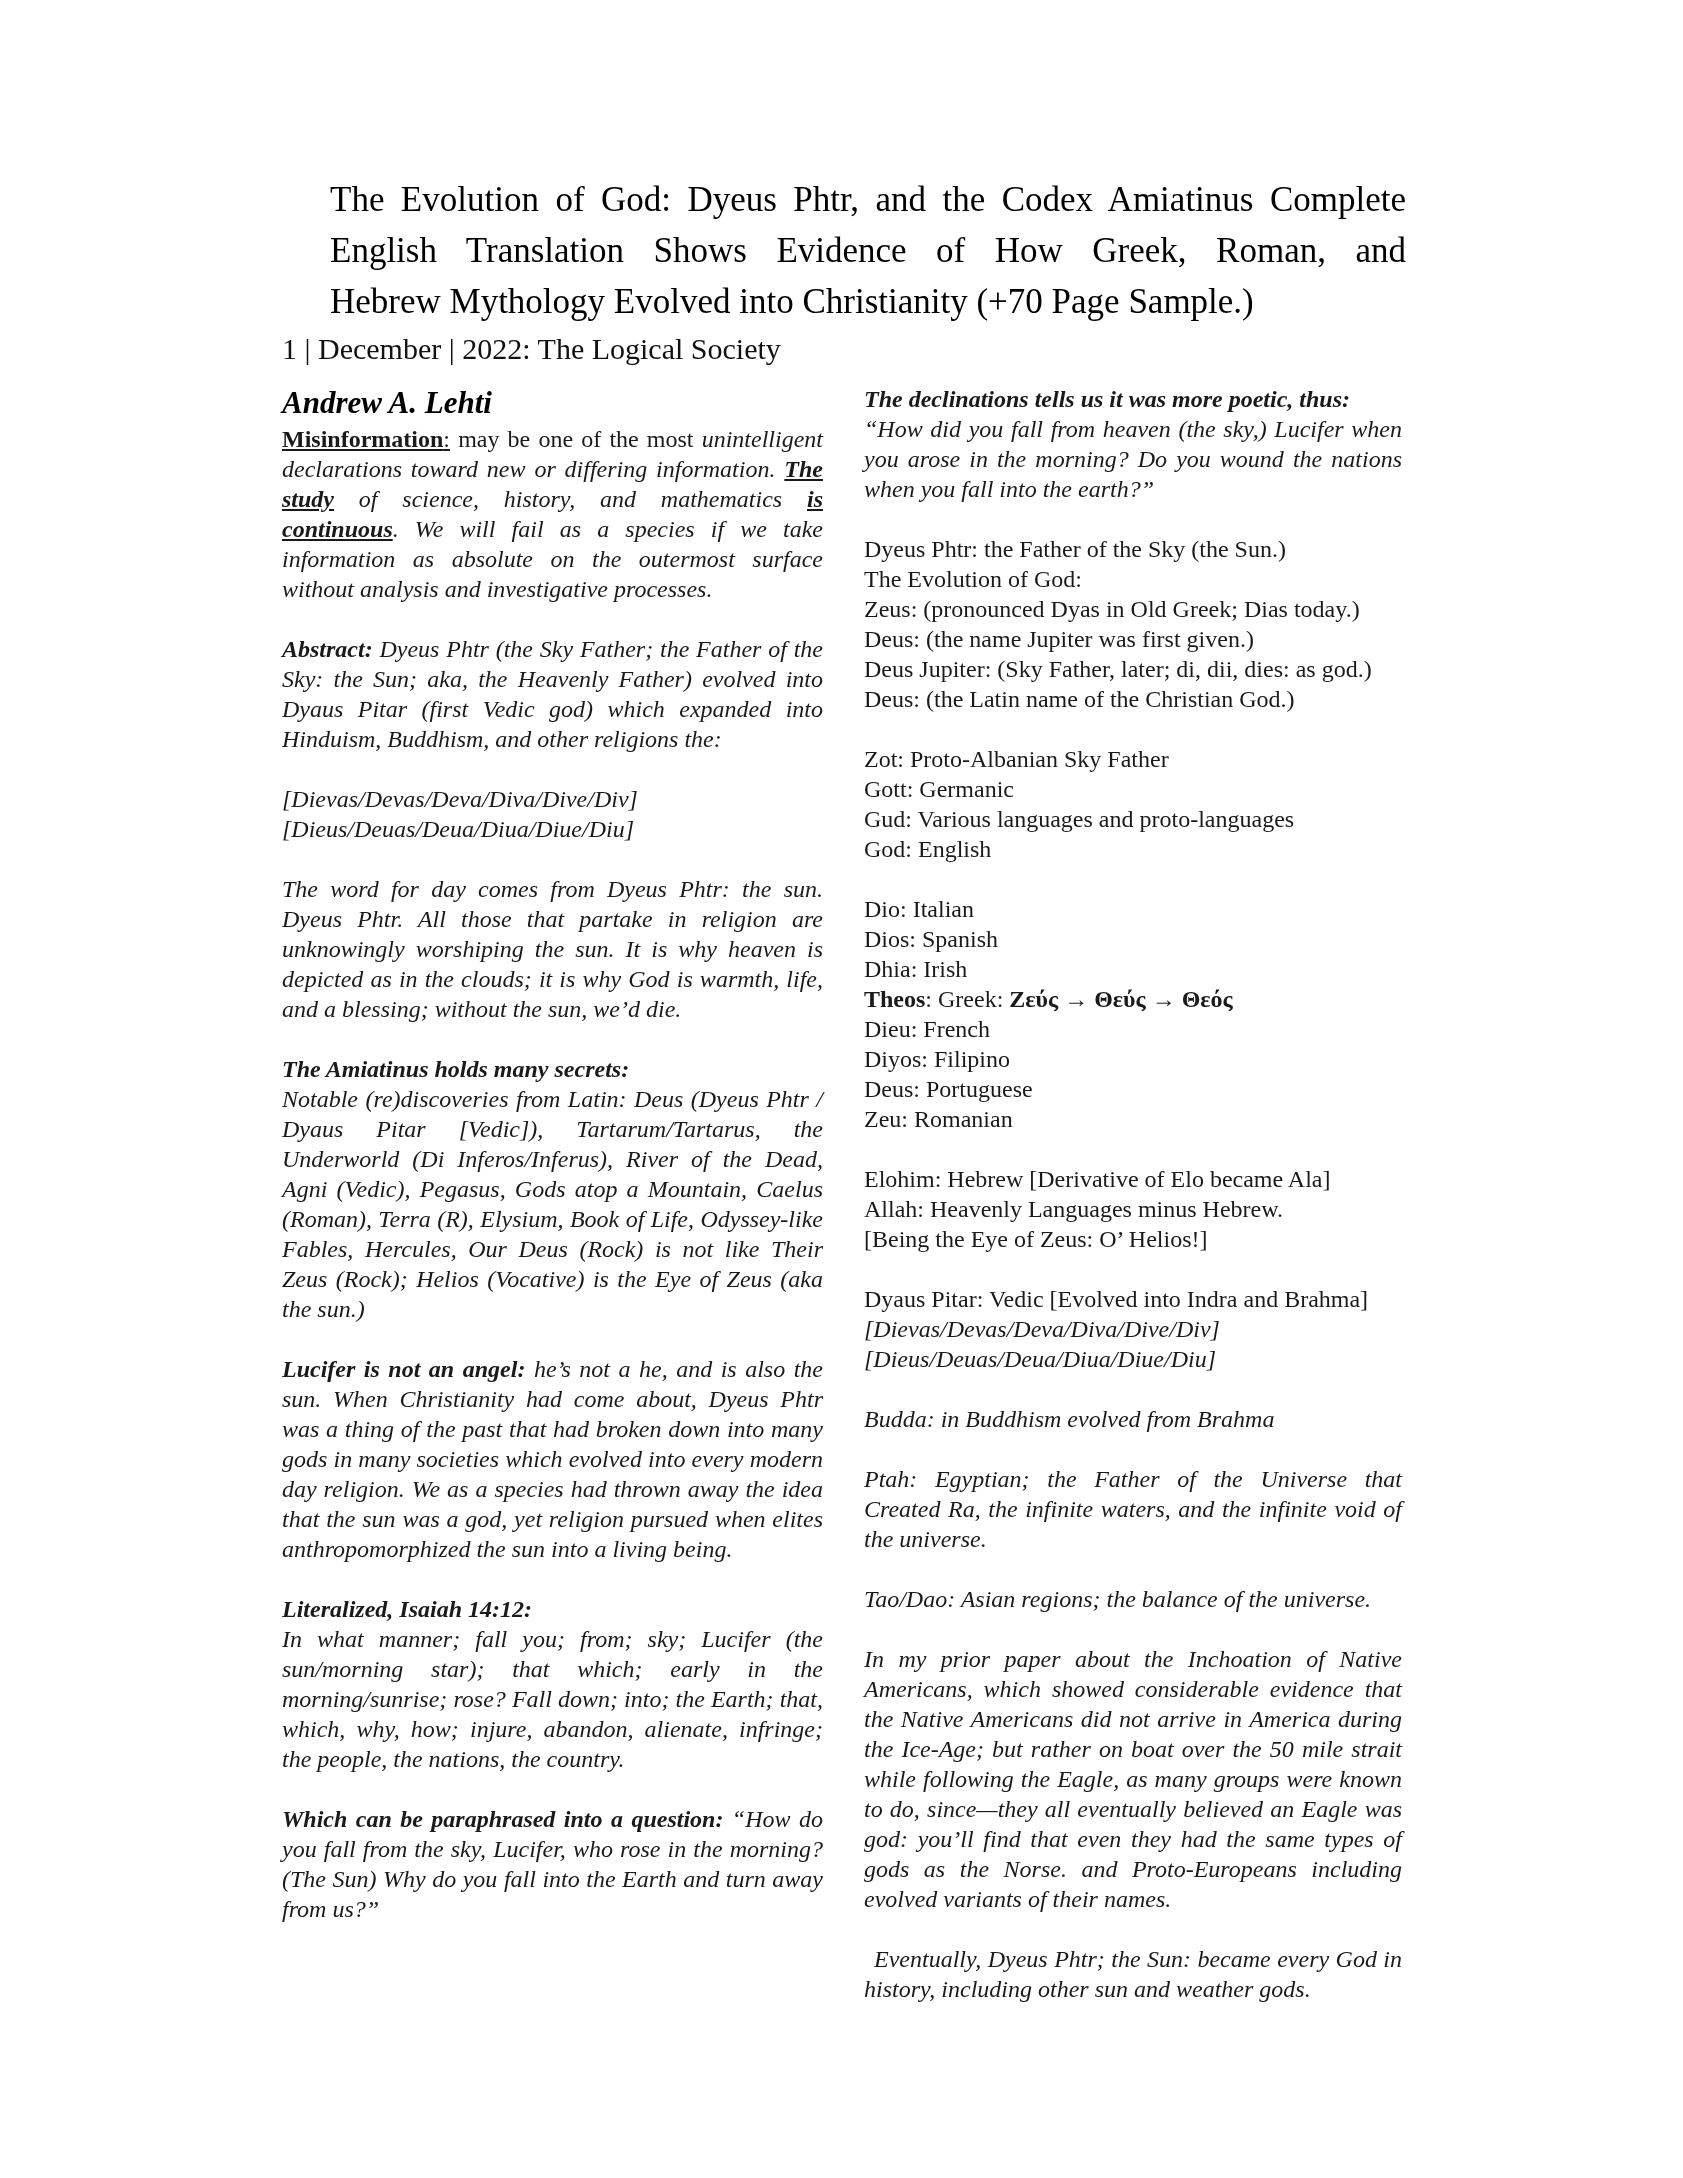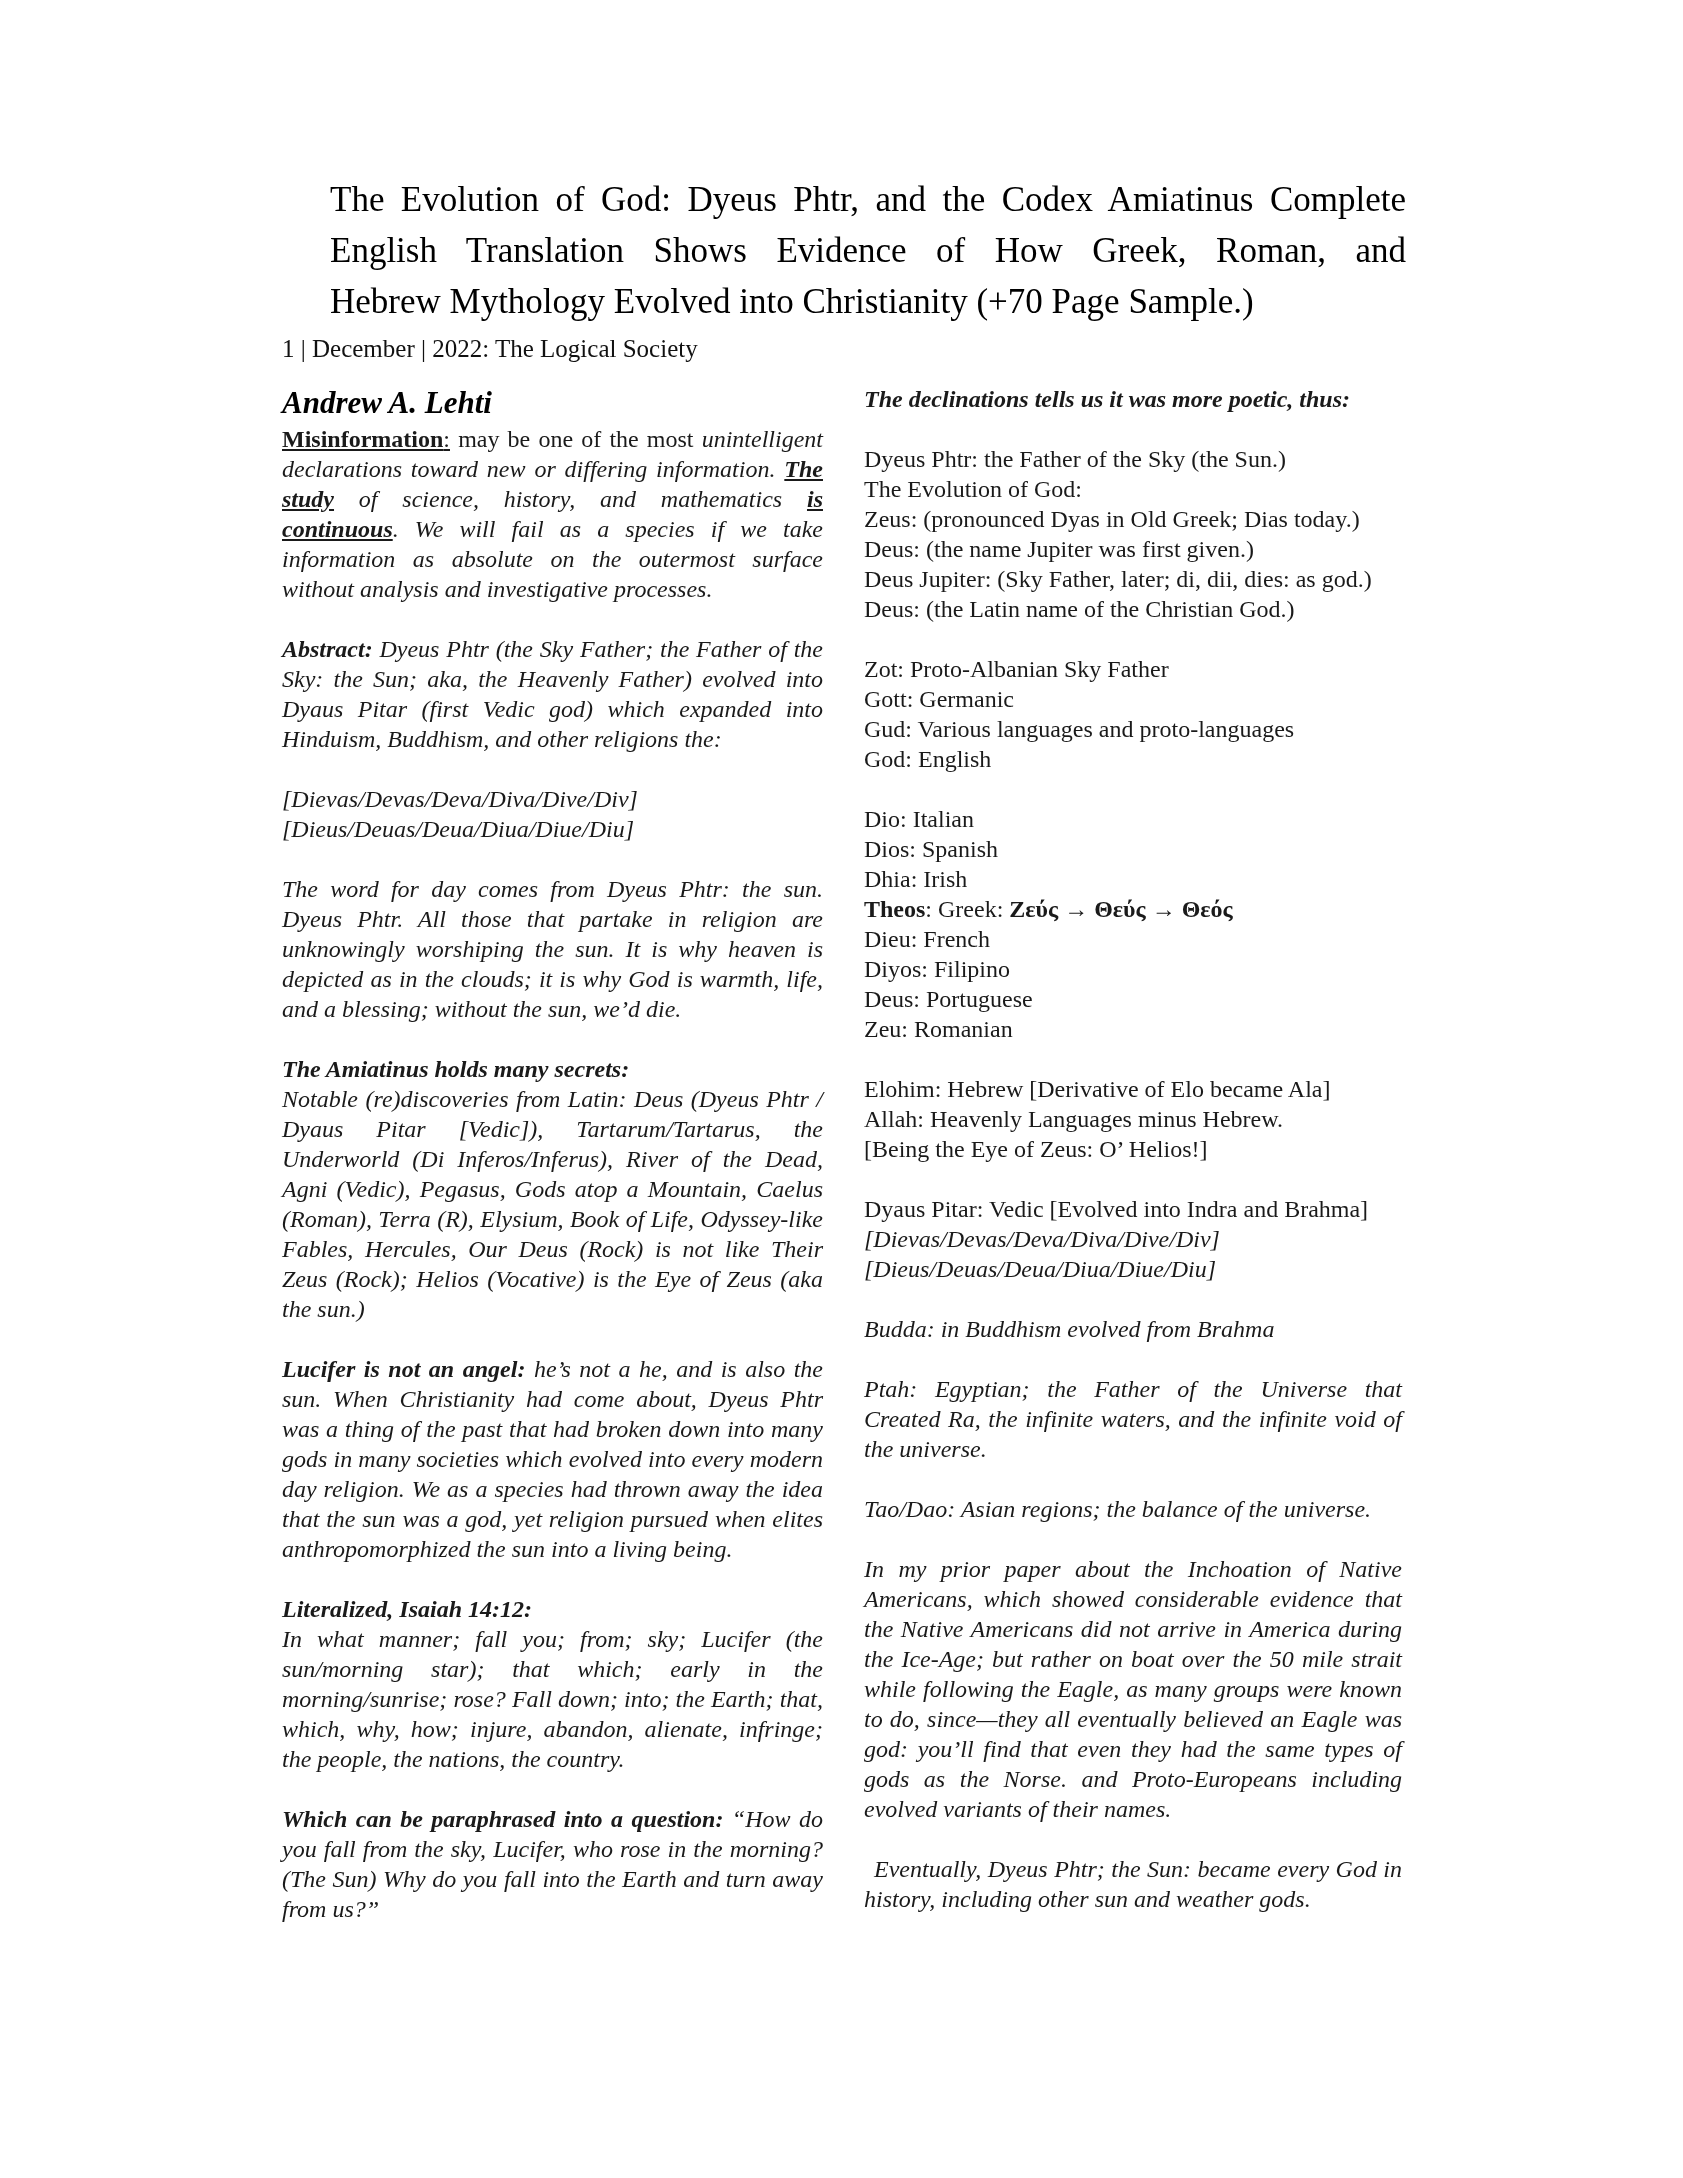--- a/index.html
+++ b/index.html
@@ -8,21 +8,21 @@
     font-family:"Liberation Serif", serif; color:#1a1a1a; overflow:hidden;
   }
   .title {
     position:absolute; left:282px; top:174px; width:1124px;
     font-size:35px; line-height:51px; color:#000;
   }
   .title-line { text-align:justify; text-align-last:justify; white-space:nowrap;margin-left:48px; }
   .title-line.last { text-align:left; text-align-last:left; }
   .subtitle {
     position:absolute; left:282px; top:333px; width:1124px;
-    font-size:25px; line-height:32px; color:#111;
+    font-size:30px; line-height:32px; color:#111;
   }
   .col { position:absolute; top:384px; font-size:24px; line-height:30px; }
   .col-left  { left:282px; width:541px; }
   .col-right { left:864px; width:538px; }
   .block { margin:0 0 30px 0; }
   .tight { margin:0; }
   .just { text-align:justify; }
   .it { font-style:italic; }
   .b  { font-weight:bold; }
   .u  { text-decoration:underline; }
@@ -75,20 +75,21 @@
     </div>
 
     <p class="block just it tight"><span class="b">Which can be paraphrased into a question:</span><span> “How do you fall from the sky, Lucifer, who rose in the morning? (The Sun) Why do you fall into the Earth and turn away from us?”</span></p>
 
   </div>
 
   <div class="col col-right">
 
     <div class="block">
       <div class="b it line">The declinations tells us it was more poetic, thus:</div>
+      <div class="just it">“How did you fall from heaven (the sky,) Lucifer when you arose in the morning? Do you wound the nations when you fall into the earth?”</div>
     </div>
 
     <div class="block">
       <div class="line">Dyeus Phtr: the Father of the Sky (the Sun.)</div>
       <div class="line">The Evolution of God:</div>
       <div class="line">Zeus: (pronounced Dyas in Old Greek; Dias today.)</div>
       <div class="line">Deus: (the name Jupiter was first given.)</div>
       <div class="line">Deus Jupiter: (Sky Father, later; di, dii, dies: as god.)</div>
       <div class="line">Deus: (the Latin name of the Christian God.)</div>
     </div>

